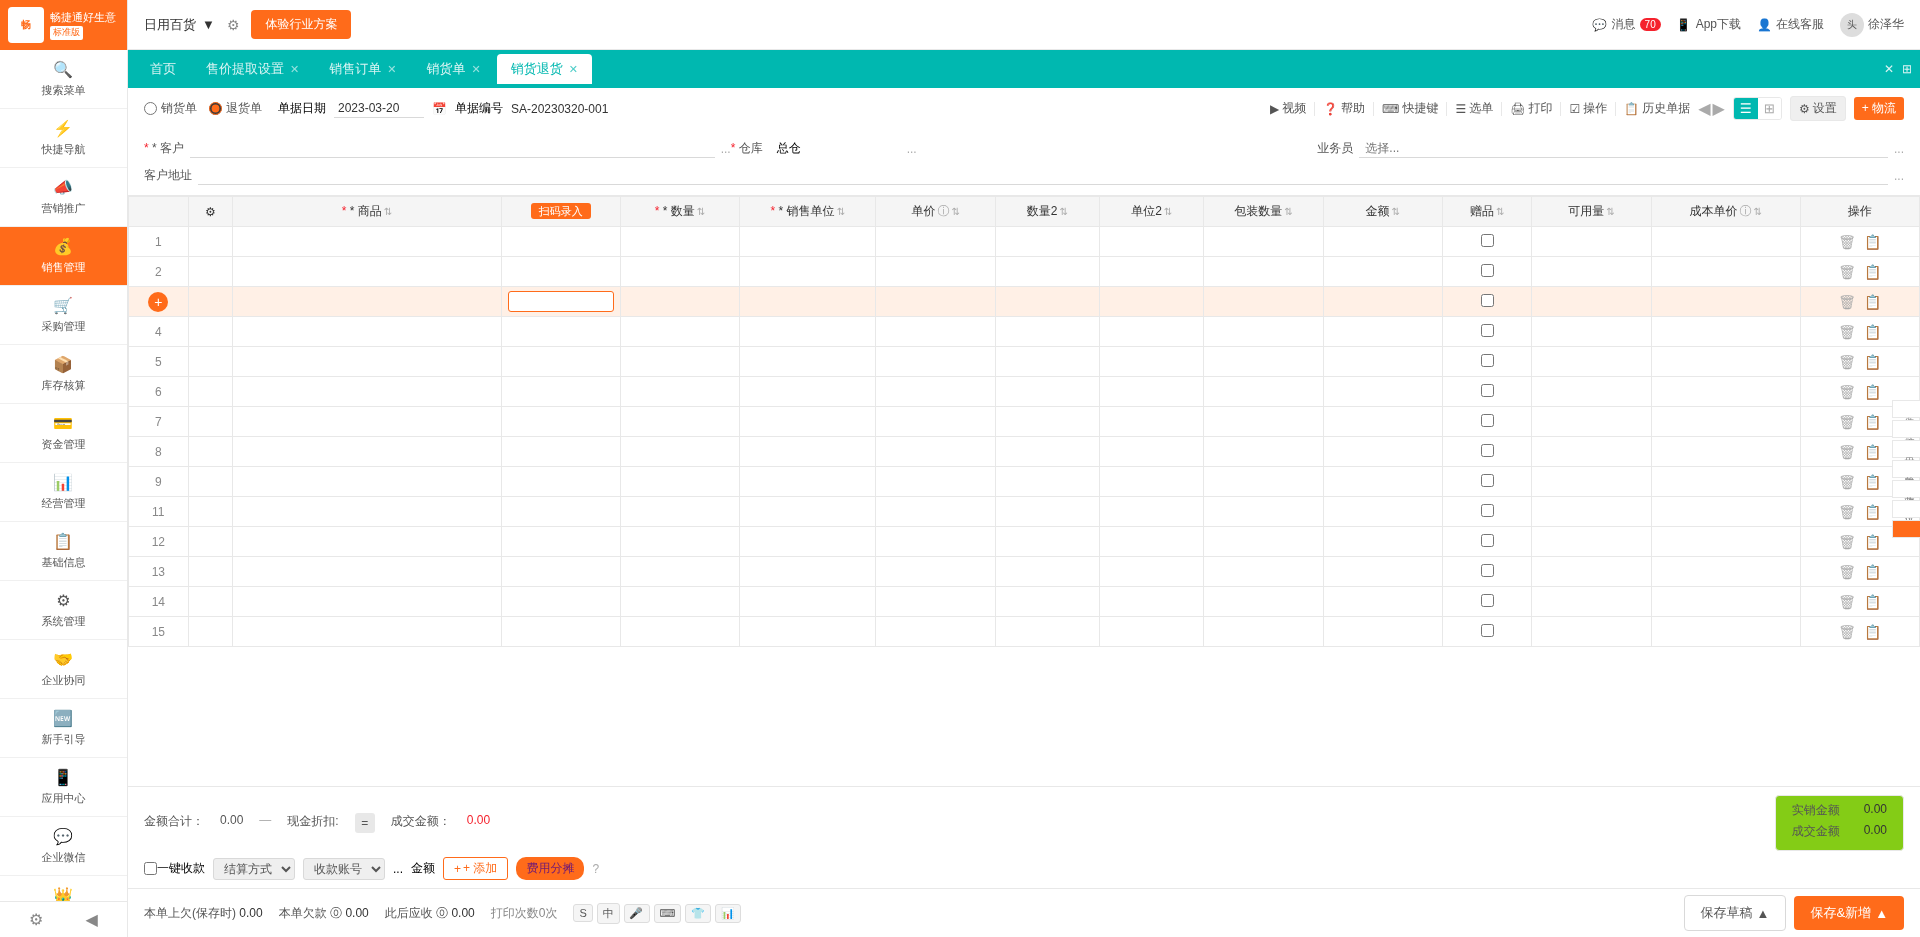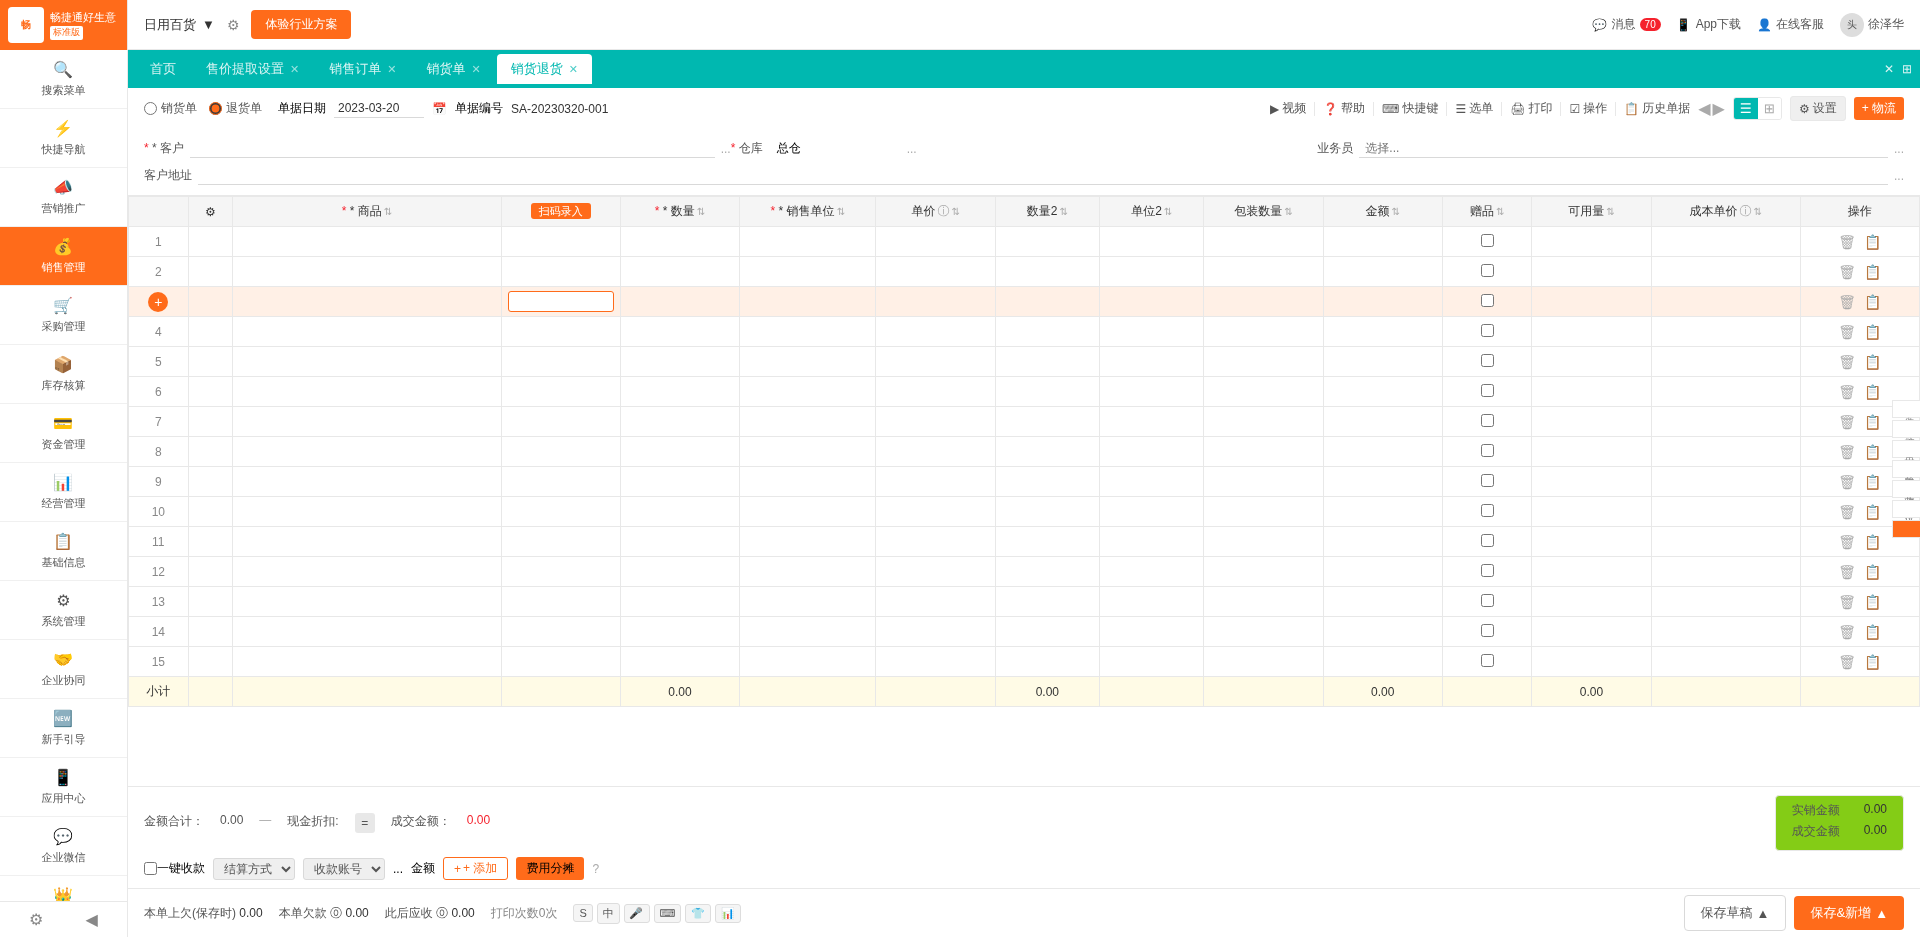--- a/index.html
+++ b/index.html
@@ -265,23 +265,23 @@
       border-radius: 3px;
       padding: 2px 10px;
       cursor: pointer;
       font-size: 12px;
       display: flex;
       align-items: center;
       gap: 2px;
     }
     .fee-split-btn {
       background: #ff6b1a;
-      color: #000000;
+      color: #701a75;
       border: none;
-      border-radius: 3px;
+      border-radius: 10px;
       padding: 3px 10px;
       cursor: pointer;
       font-size: 12px;
     }
 
     
     .bottom-stats {
       display: flex;
       align-items: center;
       justify-content: space-between;
@@ -816,42 +816,20 @@
               <td></td>
               <td></td>
               <td>
                 <div class="action-icons">
                   <span class="action-icon">🗑</span>
                   <span class="action-icon">📋</span>
                 </div>
               </td>
             </tr>
             <tr>
-              <td class="row-num">10</td>
-              <td></td>
-              <td></td>
-              <td></td>
-              <td></td>
-              <td></td>
-              <td></td>
-              <td></td>
-              <td></td>
-              <td></td>
-              <td></td>
-              <td class="checkbox-cell"><input type="checkbox" style=""></td>
-              <td></td>
-              <td></td>
-              <td>
-                <div class="action-icons">
-                  <span class="action-icon">🗑</span>
-                  <span class="action-icon">📋</span>
-                </div>
-              </td>
-            </tr>
-            <tr>
               <td class="row-num">11</td>
               <td></td>
               <td></td>
               <td></td>
               <td></td>
               <td></td>
               <td></td>
               <td></td>
               <td></td>
               <td></td>
@@ -946,37 +924,20 @@
               <td></td>
               <td class="checkbox-cell"><input type="checkbox" style=""></td>
               <td></td>
               <td></td>
               <td>
                 <div class="action-icons">
                   <span class="action-icon">🗑</span>
                   <span class="action-icon">📋</span>
                 </div>
               </td>
-            </tr>
-            <tr class="subtotal-row">
-              <td>小计</td>
-              <td></td>
-              <td></td>
-              <td></td>
-              <td>0.00</td>
-              <td></td>
-              <td></td>
-              <td>0.00</td>
-              <td></td>
-              <td></td>
-              <td>0.00</td>
-              <td></td>
-              <td>0.00</td>
-              <td></td>
-              <td></td>
             </tr>
           </tbody>
       </table>
     </div>
 
     <div class="bottom-form">
       <div class="bottom-row">
         <div class="amount-info">
           <span>金额合计：</span>
           <span>0.00</span>

